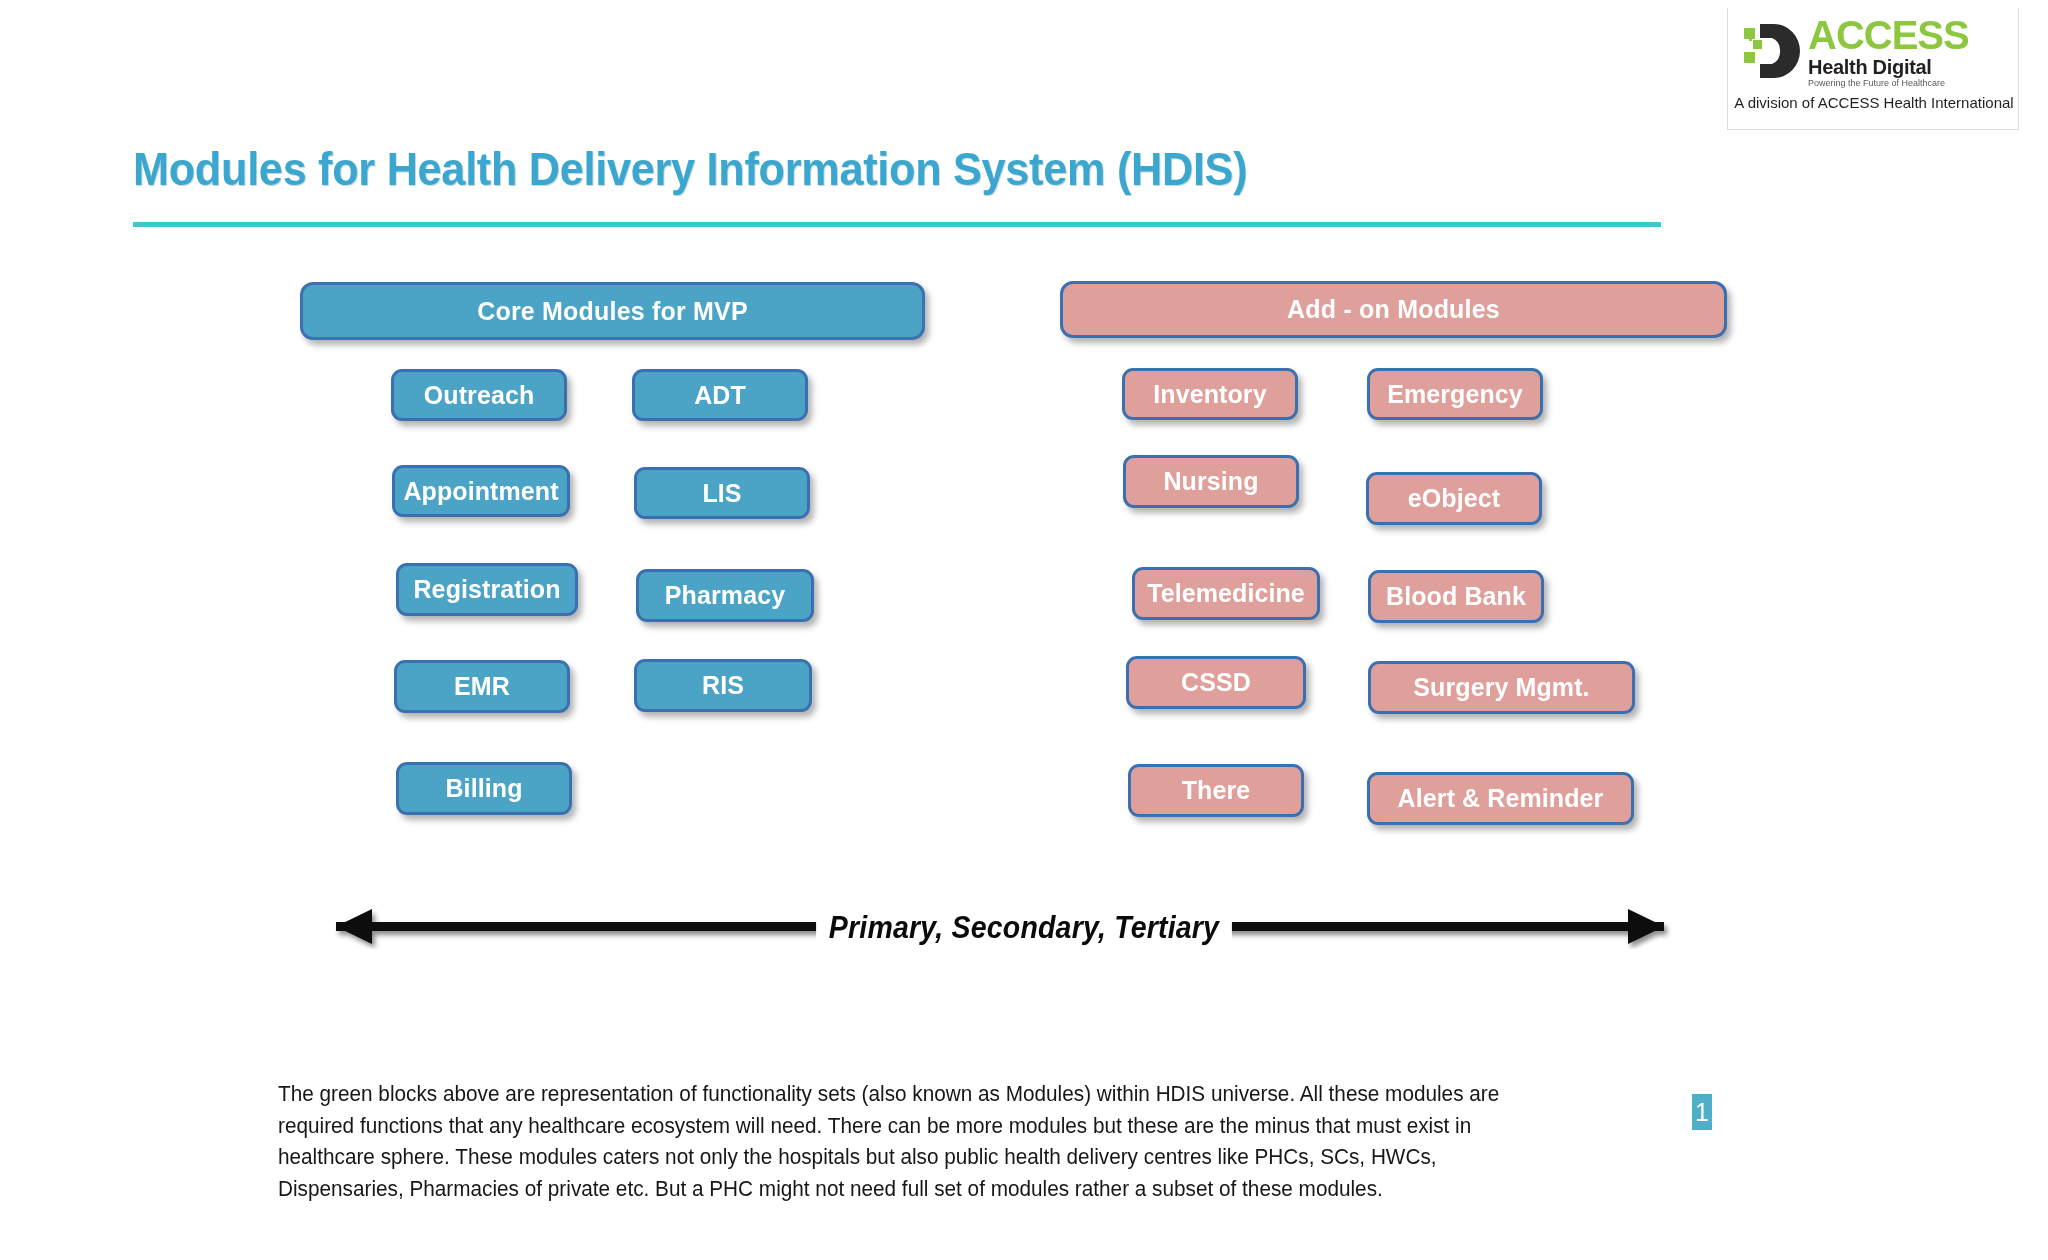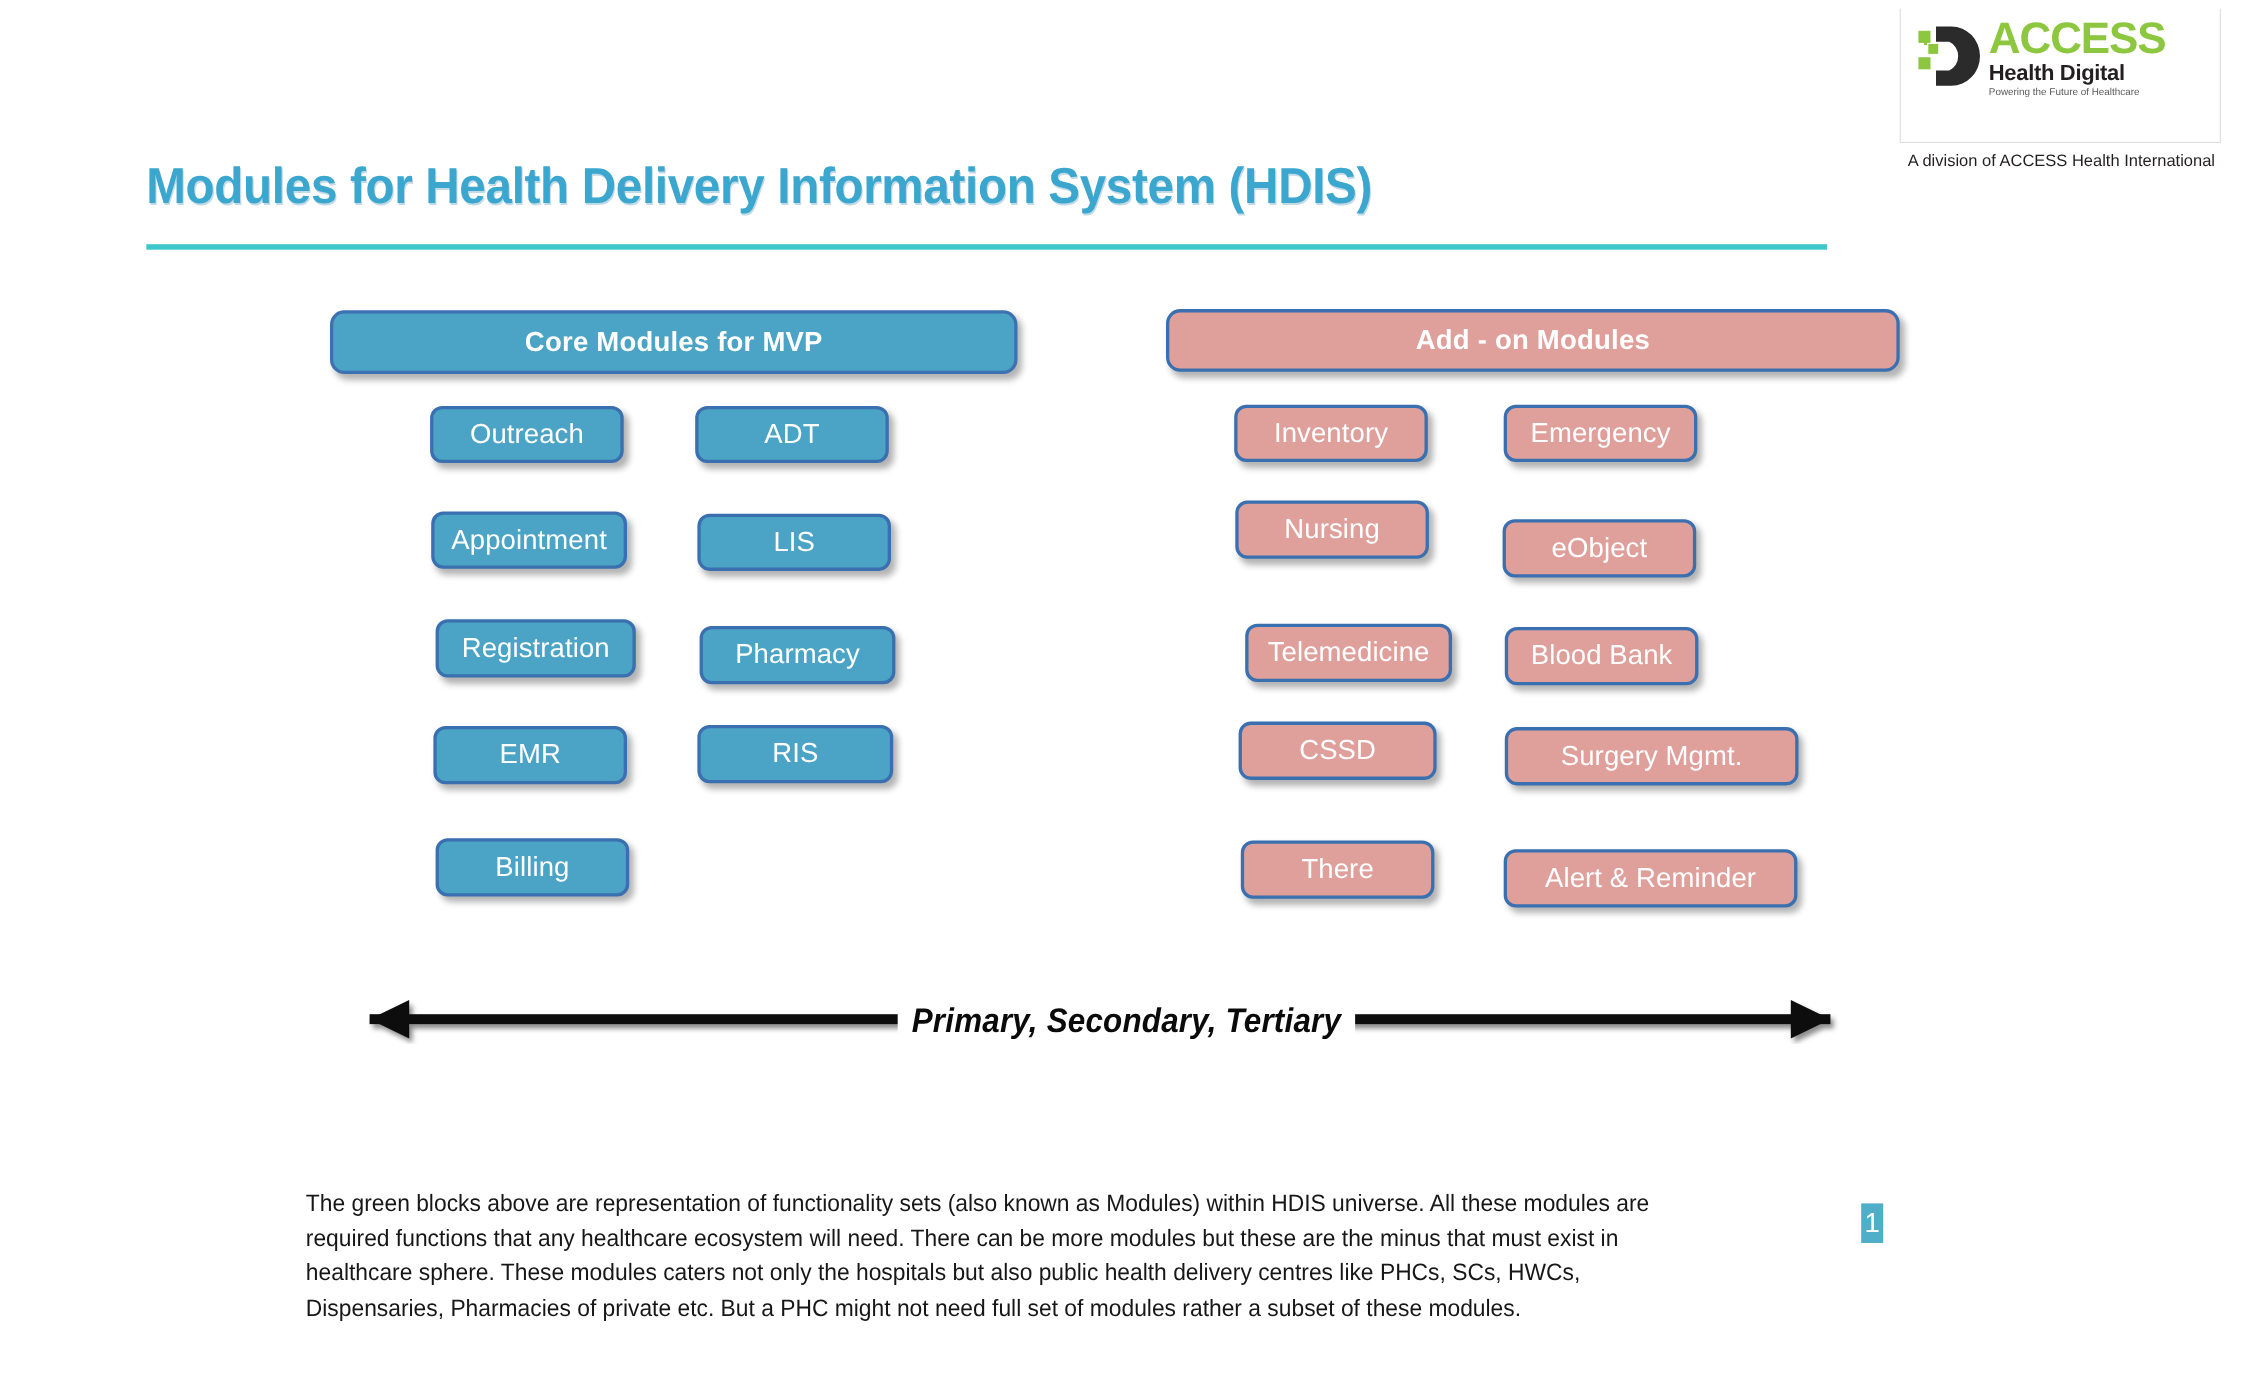--- a/index.html
+++ b/index.html
@@ -78,21 +78,20 @@
   }
   .logo-div {
     position: absolute;
     left: 0;
     top: 86px;
     width: 292px;
     text-align: center;
     font-family: "Liberation Sans", sans-serif;
     font-size: 15px;
     color: #231f20;
-    margin-top: 44px;
   }
 
   
   .slide-title {
     position: absolute;
     left: 133px;
     top: 142px;
     font-family: "Liberation Sans Narrow", "Liberation Sans", sans-serif;
     font-weight: bold;
     font-size: 46px;
@@ -131,21 +130,21 @@
   .pill.pink { background: #DFA09C; }
 
   .group-header {
     font-weight: bold;
     font-size: 25px;
     border-radius: 13px;
     letter-spacing: 0.2px;
   }
   .group-header.blue { border-color: #3D72B2; }
   .module {
-    font-weight: normal;
+    font-weight: bold;
     font-size: 25px;
     letter-spacing: 0.1px;
   }
 
   
   .arrow-wrap {
     position: absolute;
     left: 300px;
     top: 905px;
     width: 1400px;

